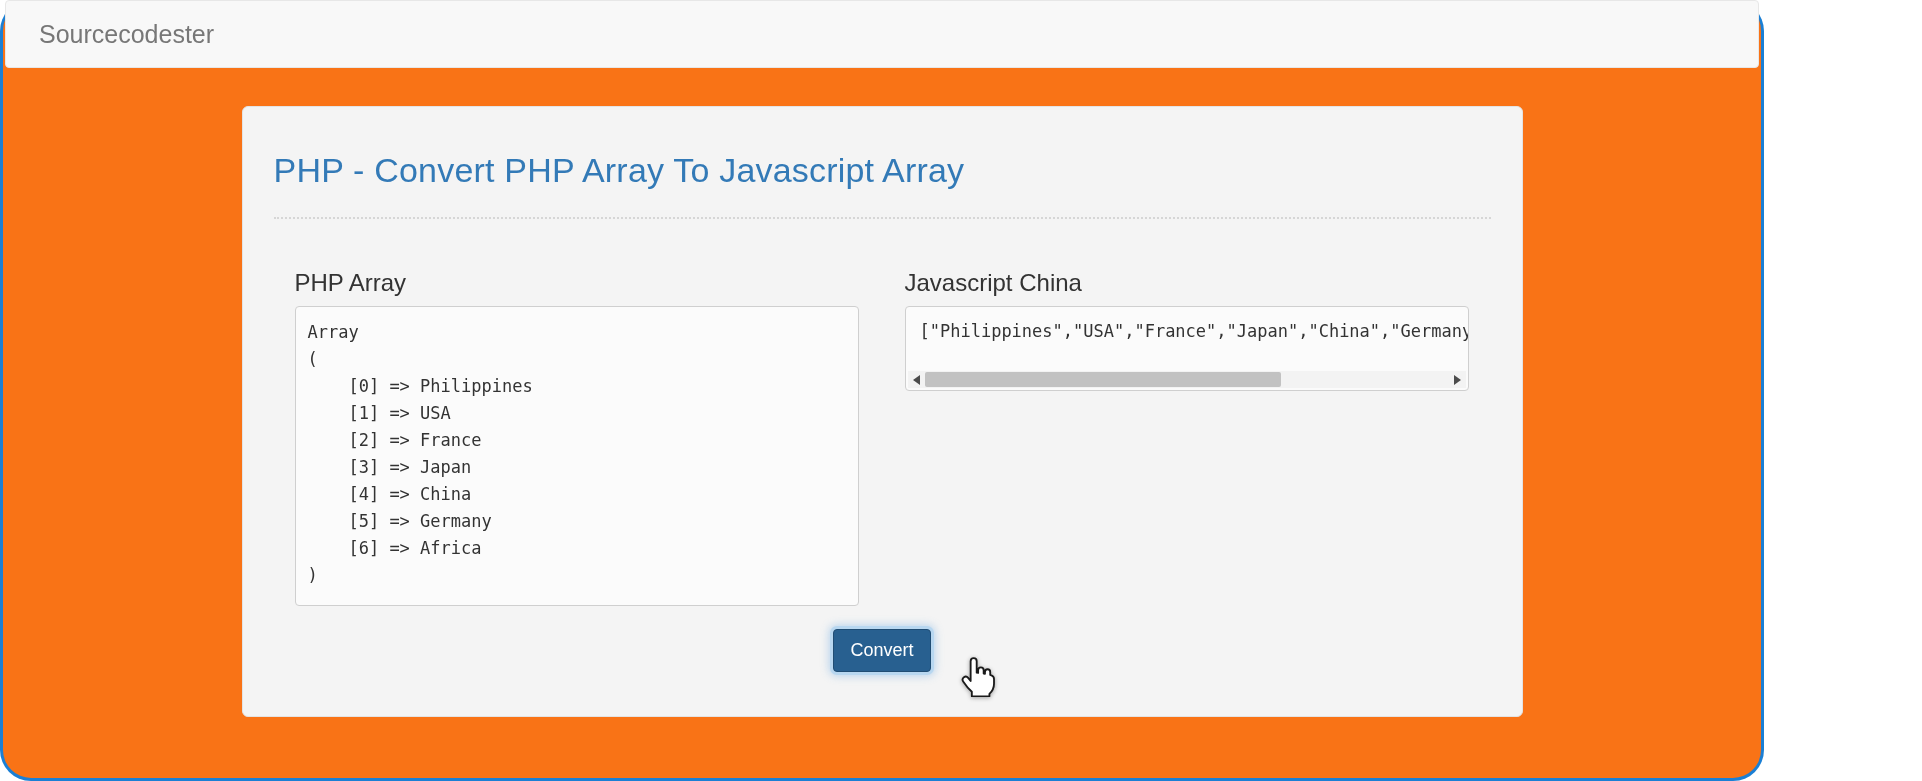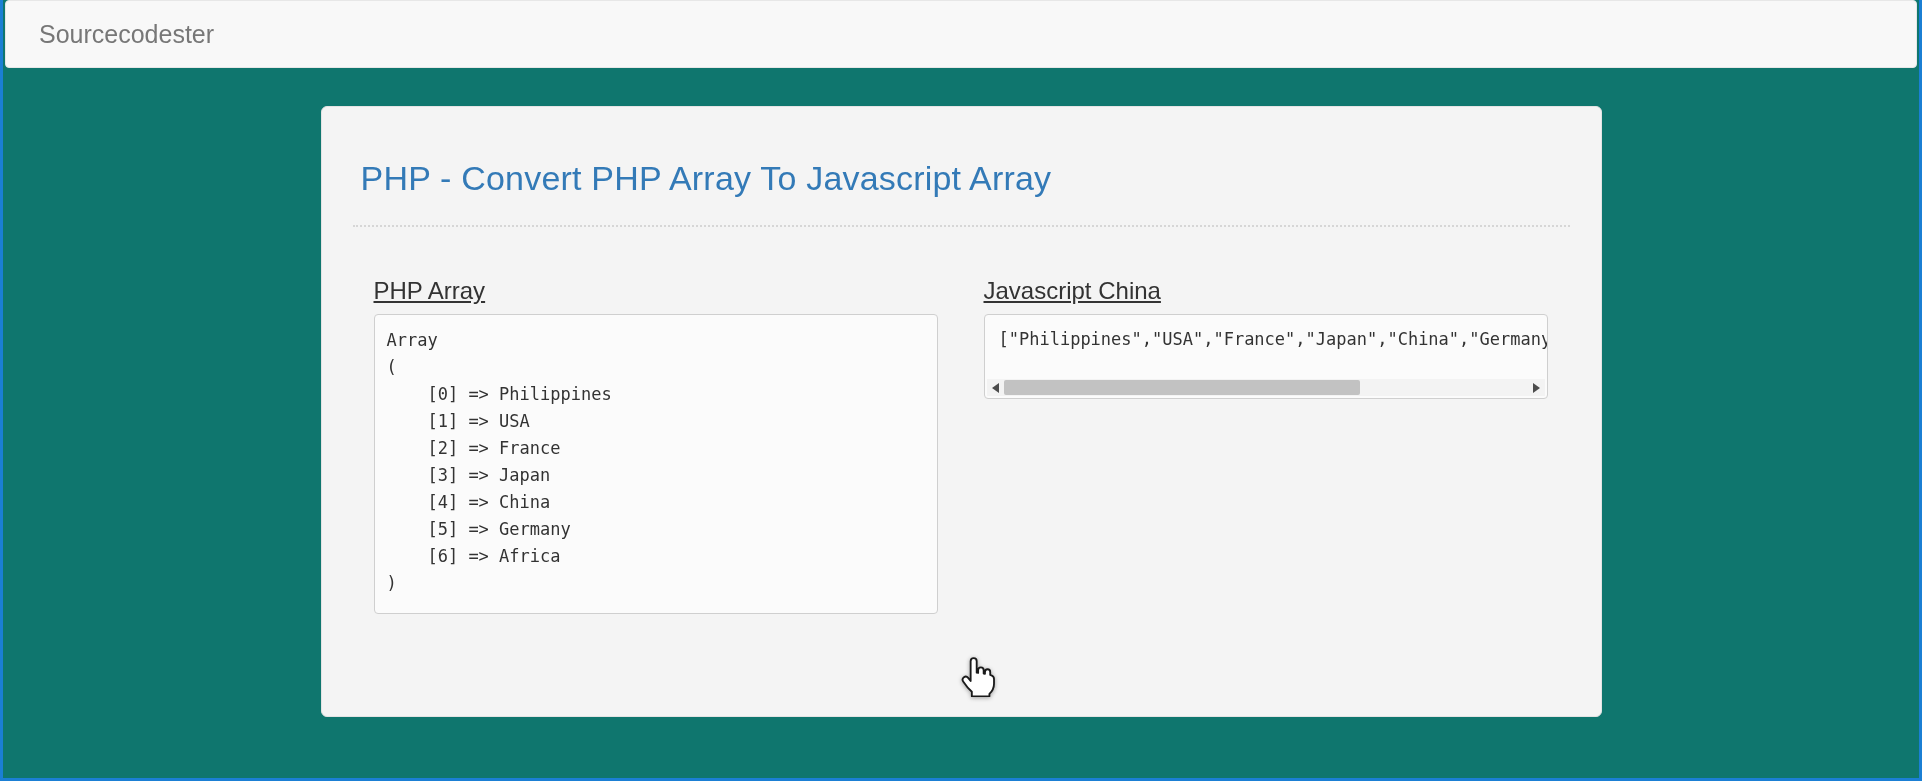--- a/index.html
+++ b/index.html
@@ -5,25 +5,26 @@
   * { box-sizing: border-box; }
   html, body { margin: 0; padding: 0; }
   body {
     width: 1922px; height: 781px;
     font-family: "Liberation Sans", sans-serif;
     background: #ffffff;
     overflow: hidden;
   }
   .frame {
     position: relative;
-    width: 1922px; height: 781px;
+    width: 1764px; height: 781px;
     border-left: 3px solid #1b7fd4;
     border-right: 3px solid #1b7fd4;
     border-bottom: 3px solid #1b7fd4;
-    background: #0f766e;
+    background: #f97316;
+    border-radius: 31px;
   }
   
   .navbar {
     margin: 0 2px;
     height: 68px;
     background: #f8f8f8;
     border: 1px solid #e7e7e7;
     border-radius: 4px;
     display: flex;
     align-items: center;
@@ -40,21 +41,21 @@
   .card {
     width: 1281px;
     height: 611px;
     margin: 0 auto;
     background: #f4f4f4;
     border: 1px solid #e3e3e3;
     border-radius: 6px;
     padding: 0 31px;
   }
   .page-title {
-    margin: 8px;
+    margin: 0;
     padding-top: 44px;
     font-size: 34px;
     font-weight: 500;
     color: #337ab7;
     letter-spacing: 0.2px;
   }
   .dotted-divider {
     border: none;
     border-top: 2px dotted #d6d6d6;
     margin: 27px 0 0 0;
@@ -63,21 +64,20 @@
     display: flex;
     gap: 46px;
     margin: 50px 0 0 21px;
   }
   .col { width: 564px; }
   .section-heading {
     margin: 0 0 9px 0;
     font-size: 24px;
     font-weight: 500;
     color: #333333;
-    text-decoration: underline;
   }
   .php-box {
     width: 564px; height: 300px;
     margin: 0;
     background: #fbfbfb;
     border: 1px solid #cfcfcf;
     border-radius: 4px;
     padding: 12px 12px;
     font-family: "DejaVu Sans Mono", monospace;
     font-size: 17px;
@@ -208,20 +208,23 @@
               <div class="sb-track">
                 <div class="sb-thumb"></div>
               </div>
               <div class="sb-arrow right"></div>
             </div>
           </div>
         </div>
 
       </div>
 
+      <div class="btn-row">
+        <button class="convert-btn">Convert</button>
+      </div>
 
     </section>
   </main>
 
   <svg class="hand-cursor" viewBox="0 0 32 32" xmlns="http://www.w3.org/2000/svg">
     <path d="M11.3 29.5
              C 8.7 27.2 6.8 24.9 4.7 21.7
              C 4.0 20.6 4.2 19.2 5.3 18.4
              C 6.3 17.7 7.7 17.9 8.5 18.9
              L 10.4 21.3

